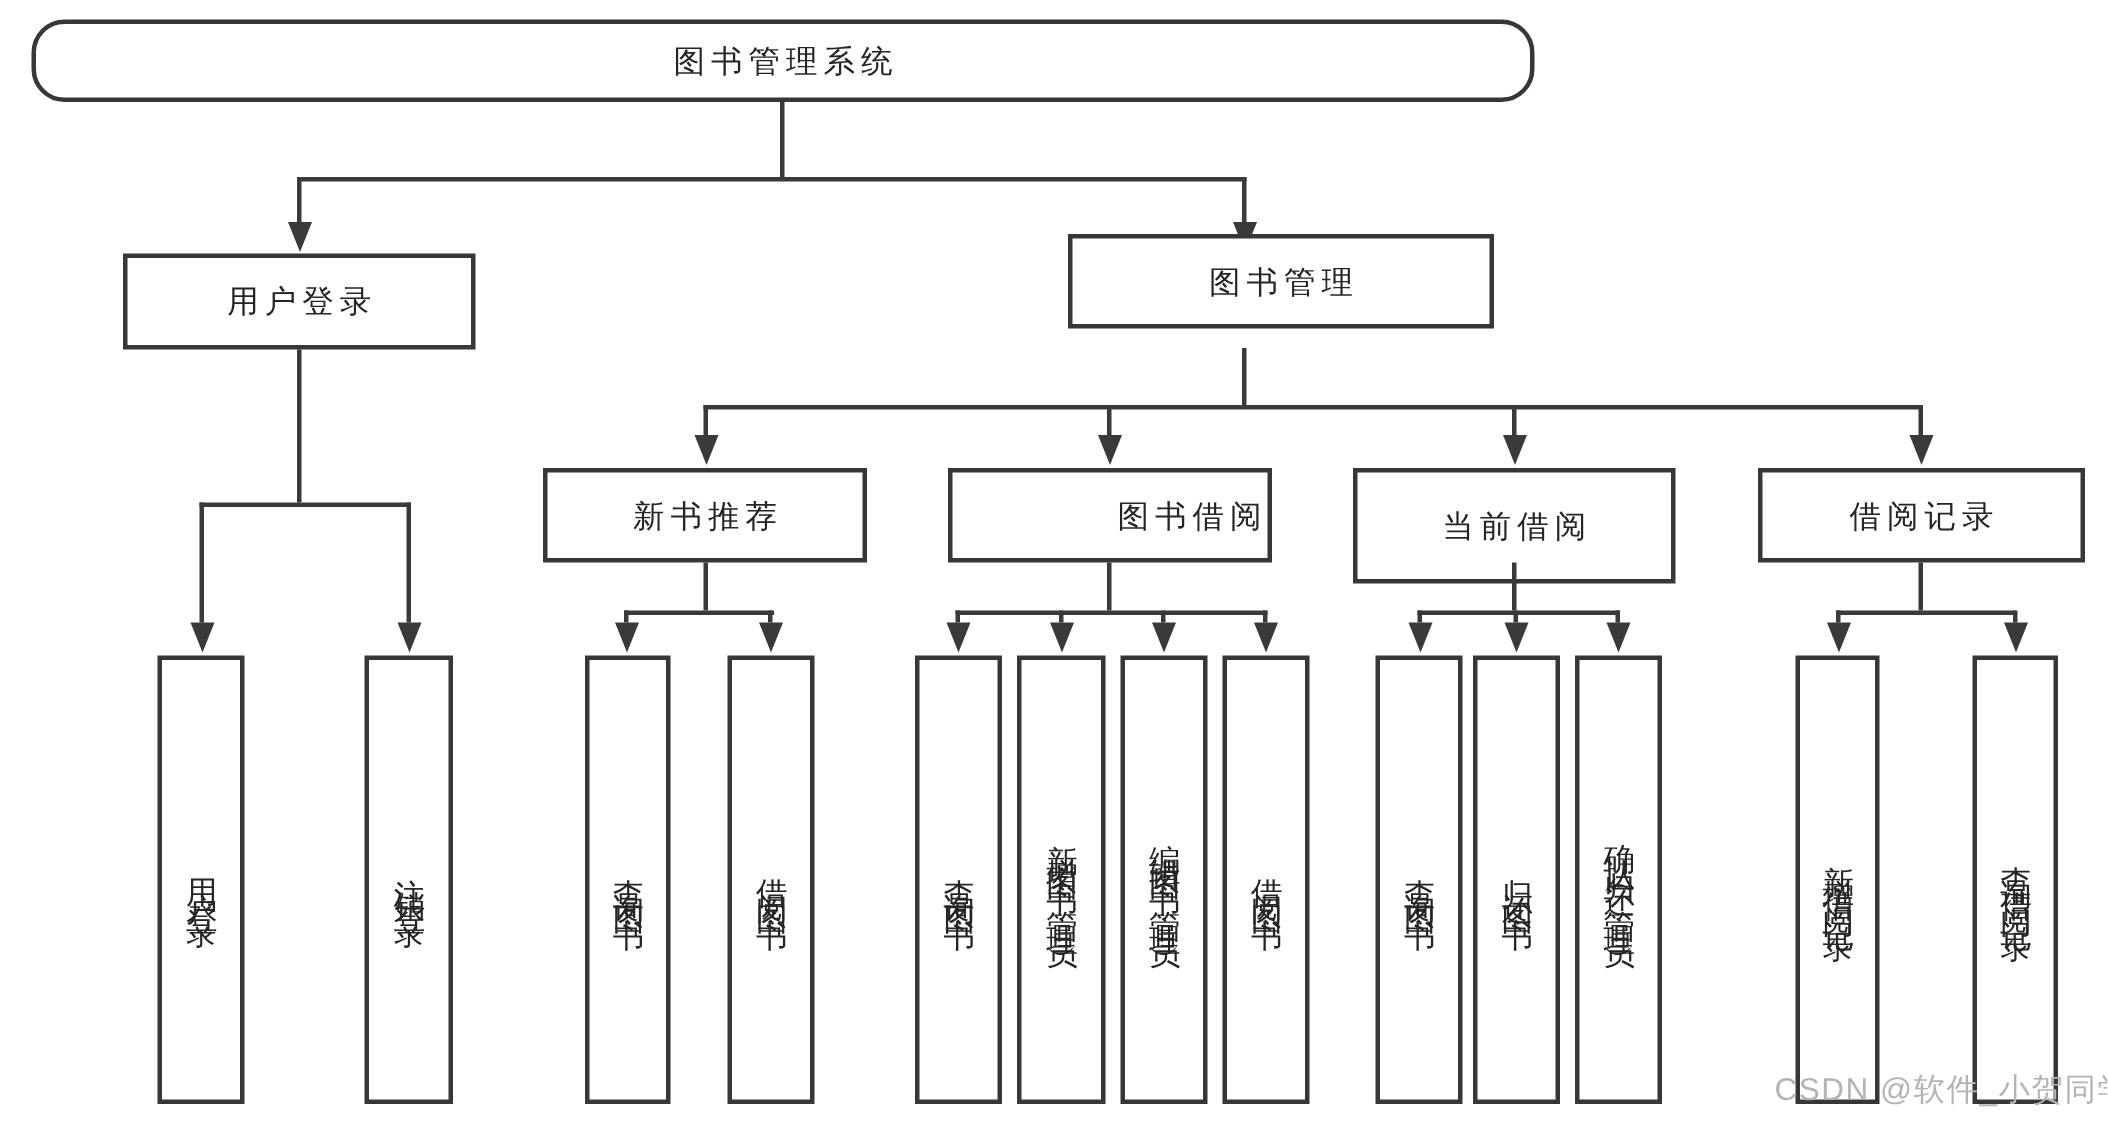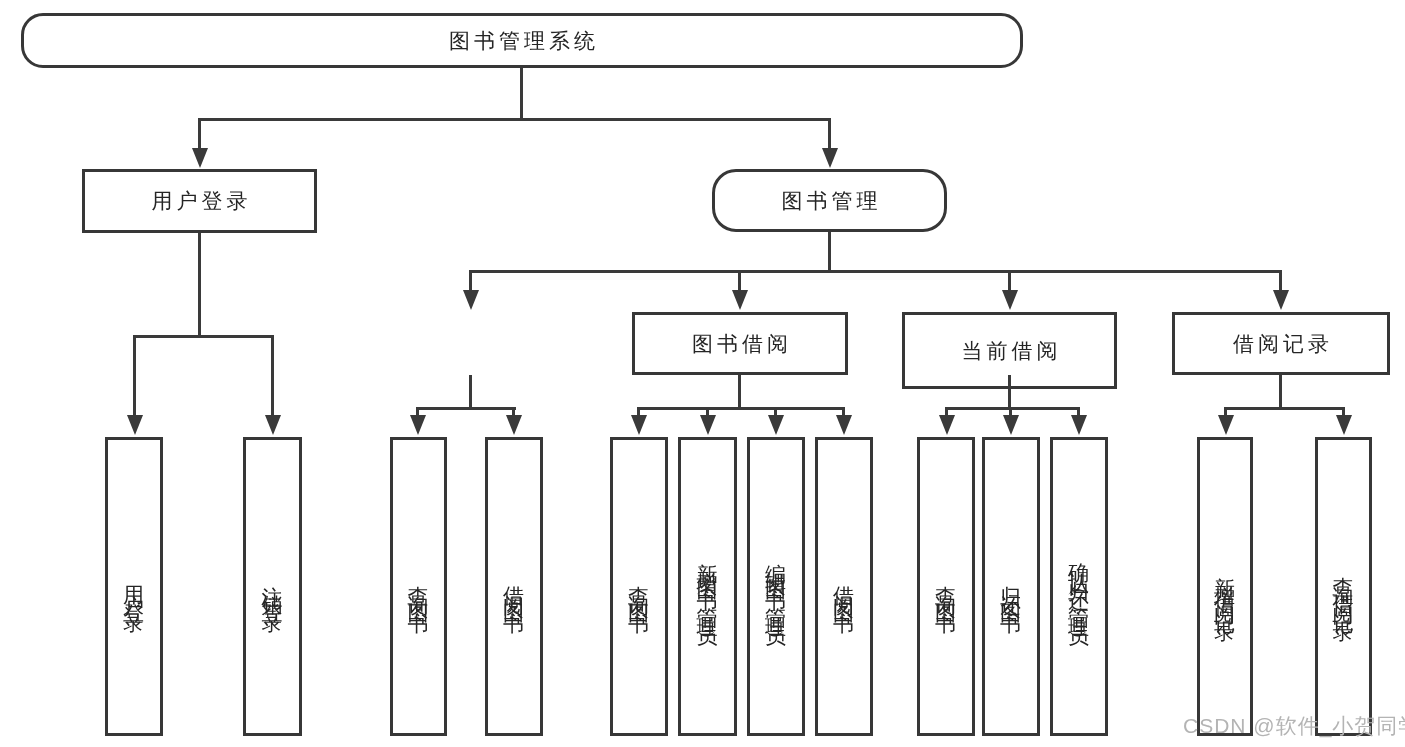--- a/index.html
+++ b/index.html
@@ -61,37 +61,40 @@
   </div>
 
   <div class="vline" style="left:520px;top:68px;height:50px;"></div>
   <div class="hline" style="left:198px;top:118px;width:633px;"></div>
   <div class="arrow" style="left:198px;top:118px;height:30px;"></div>
   <div class="arrow" style="left:828px;top:118px;height:30px;"></div>
 
   <div class="box hbox" style="left:82px;top:169px;width:235px;height:64px;">
     <span class="lbl">用户登录</span>
   </div>
-  <div class="box hbox" style="left:712px;top:169px;width:235px;height:63px;border-radius:24px;">
+  <div class="box hbox" style="left:712px;top:156px;width:284px;height:63px;">
     <span class="lbl">图书管理</span>
   </div>
 
   <div class="vline" style="left:198px;top:233px;height:102px;"></div>
   <div class="hline" style="left:133px;top:335px;width:141px;"></div>
   <div class="arrow" style="left:133px;top:335px;height:80px;"></div>
   <div class="arrow" style="left:271px;top:335px;height:80px;"></div>
 
   <div class="vline" style="left:828px;top:232px;height:38px;"></div>
   <div class="hline" style="left:469px;top:270px;width:812px;"></div>
   <div class="arrow" style="left:469px;top:270px;height:20px;"></div>
   <div class="arrow" style="left:738px;top:270px;height:20px;"></div>
   <div class="arrow" style="left:1008px;top:270px;height:20px;"></div>
   <div class="arrow" style="left:1279px;top:270px;height:20px;"></div>
 
-  <div class="box hbox" style="left:632px;top:312px;width:216px;height:63px;">
+  <div class="box hbox" style="left:362px;top:312px;width:216px;height:63px;">
+    <span class="lbl">新书推荐</span>
+  </div>
+  <div class="box hbox" style="left:632px;top:312px;width:216px;height:63px;justify-content:flex-end;">
     <span class="lbl">图书借阅</span>
   </div>
   <div class="box hbox" style="left:902px;top:312px;width:215px;height:77px;">
     <span class="lbl">当前借阅</span>
   </div>
   <div class="box hbox" style="left:1172px;top:312px;width:218px;height:63px;">
     <span class="lbl">借阅记录</span>
   </div>
 
   <div class="vline" style="left:469px;top:375px;height:32px;"></div>

